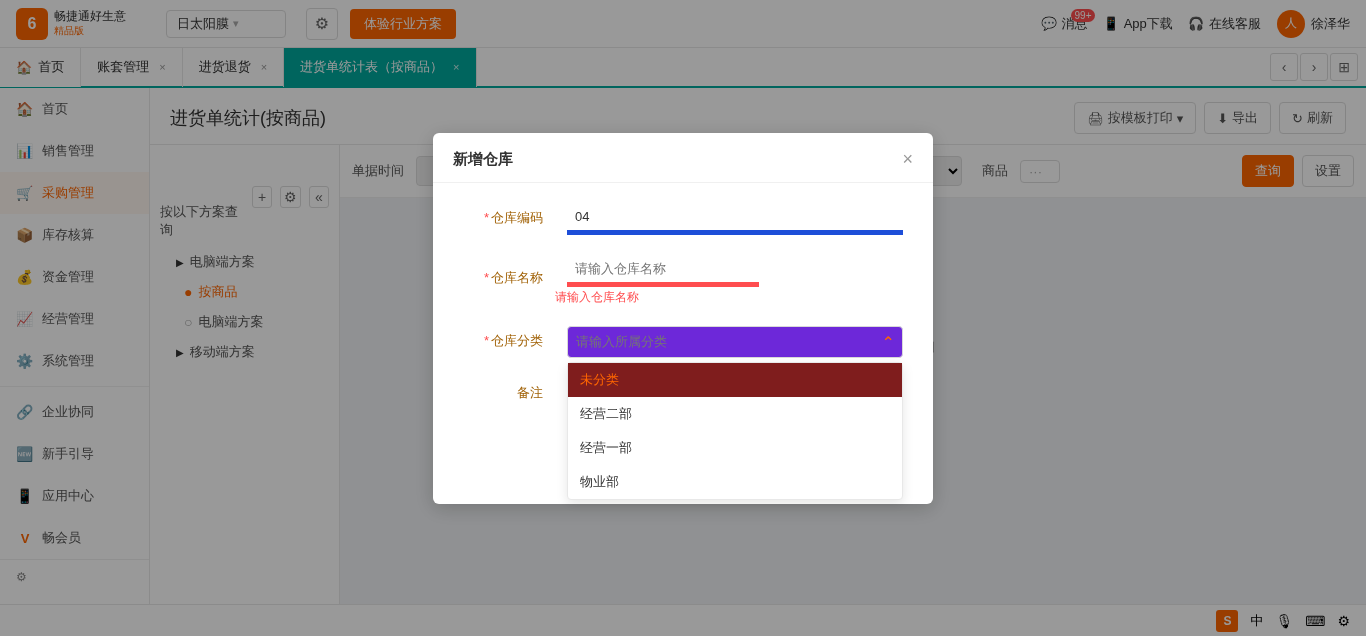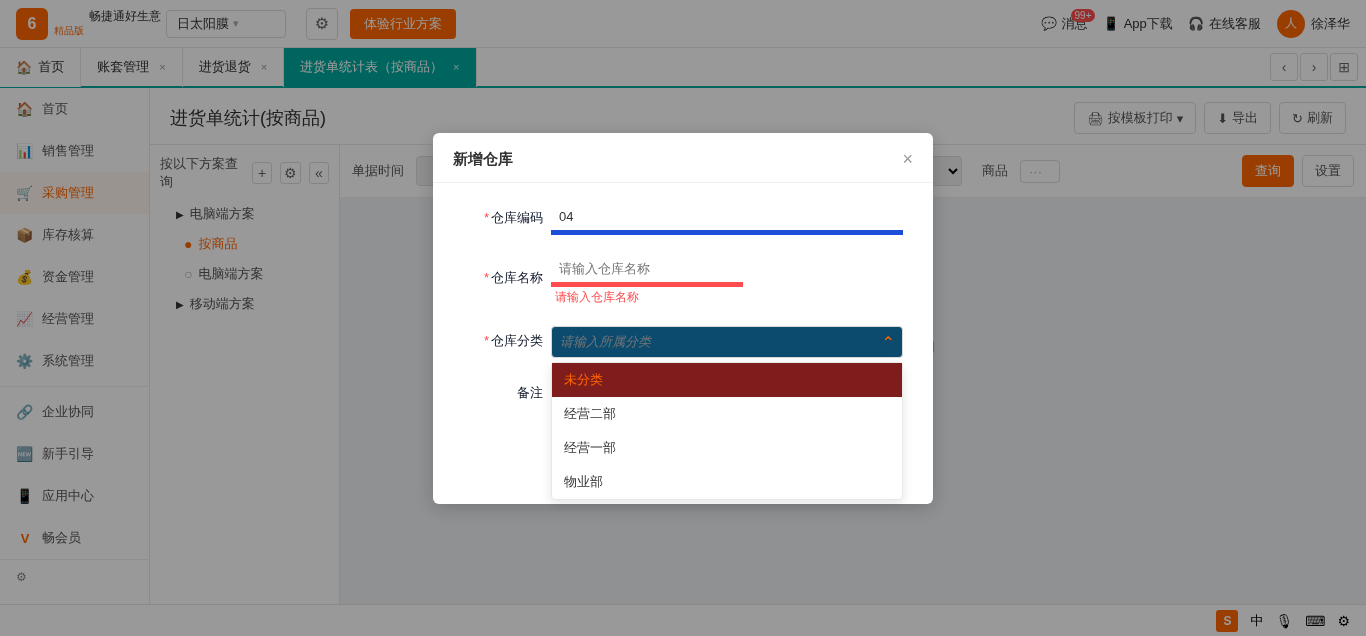--- a/index.html
+++ b/index.html
@@ -22,21 +22,21 @@
       width: 150px;
       gap: 6px;
     }
     .logo-icon {
       width: 32px; height: 32px;
       background: #ff6600;
       border-radius: 6px;
       display: flex; align-items: center; justify-content: center;
       color: #fff; font-weight: bold; font-size: 16px;
     }
-    .logo-text { font-size: 12px; color: #333; line-height: 1.3; margin-left: 35px; }
+    .logo-text { font-size: 12px; color: #333; line-height: 1.3; }
     .logo-sub { font-size: 10px; color: #ff6600; }
     .store-selector {
       display: flex; align-items: center; gap: 4px;
       border: 1px solid #ddd; border-radius: 4px;
       padding: 4px 10px; cursor: pointer; min-width: 120px;
     }
     .store-selector span { font-size: 13px; color: #333; }
     .header-middle { flex: 1; display: flex; align-items: center; gap: 12px; margin-left: 20px; }
     .gear-btn {
       width: 32px; height: 32px;
@@ -143,21 +143,21 @@
       border-bottom: 1px solid #f0f0f0;
     }
     .modal-title { font-size: 15px; font-weight: bold; color: #333; }
     .modal-close { cursor: pointer; color: #999; font-size: 18px; }
     .modal-body { padding: 20px 30px 10px; }
     .form-row {
       display: flex; align-items: flex-start;
       margin-bottom: 20px;
       position: relative;
     }
-    .form-label { width: 80px; font-size: 13px; color: #0f172a; padding-top: 6px; flex-shrink: 0; text-align: right; margin-right: 8px; }
+    .form-label { width: 80px; font-size: 13px; color: #a16207; padding-top: 6px; flex-shrink: 0; text-align: right; margin-right: 24px; }
     .form-label.required::before { content: '*'; color: #ff4d4f; margin-right: 2px; }
     .form-input {
       flex: 1;
       height: 32px;
       border: none;
       border-bottom: 5px solid #1d4ed8;
       outline: none;
       font-size: 13px;
       padding: 4px 8px;
       color: #333;
@@ -167,23 +167,22 @@
     .form-select-wrapper { flex: 1; position: relative; }
     .form-select-input {
       width: 100%;
       height: 32px;
       border: 1px solid #d9d9d9;
       border-radius: 4px;
       outline: none;
       font-size: 13px;
       padding: 4px 30px 4px 8px;
       color: #aaa;
-      background: #0c4a6e;
+      background: #6d28d9;
       cursor: pointer;
-      font-style: italic;
     }
     .select-arrow {
       position: absolute; right: 8px; top: 50%; transform: translateY(-50%);
       color: #ff6600; font-size: 16px; cursor: pointer;
     }
     .dropdown-list {
       position: absolute; top: 36px; left: 0; right: 0;
       background: #fff;
       border: 1px solid #e8e8e8;
       border-radius: 4px;
@@ -363,21 +362,21 @@
           <span>↻</span>
           <span>刷新</span>
         </div>
       </div>
     </div>
 
     <div style="display:flex;height:calc(100% - 56px);">
 
       <div style="width:190px;background:#fff;border-right:1px solid #e8e8e8;padding:10px;">
         <div class="query-header">
-          <span style="font-size:13px;color:#555;">按以下方案查询</span>
+          <span style="font-size:13px;color:#555;margin-top:48px;">按以下方案查询</span>
           <div class="query-add-btn">+</div>
           <div class="query-add-btn">⚙</div>
           <div class="query-add-btn">«</div>
         </div>
         <div class="tree-parent">
           <span style="color:#333;font-size:10px;">▶</span>
           <span>电脑端方案</span>
         </div>
         <div class="tree-item active">
           <span style="color:#ff6600;font-size:14px;">●</span>

